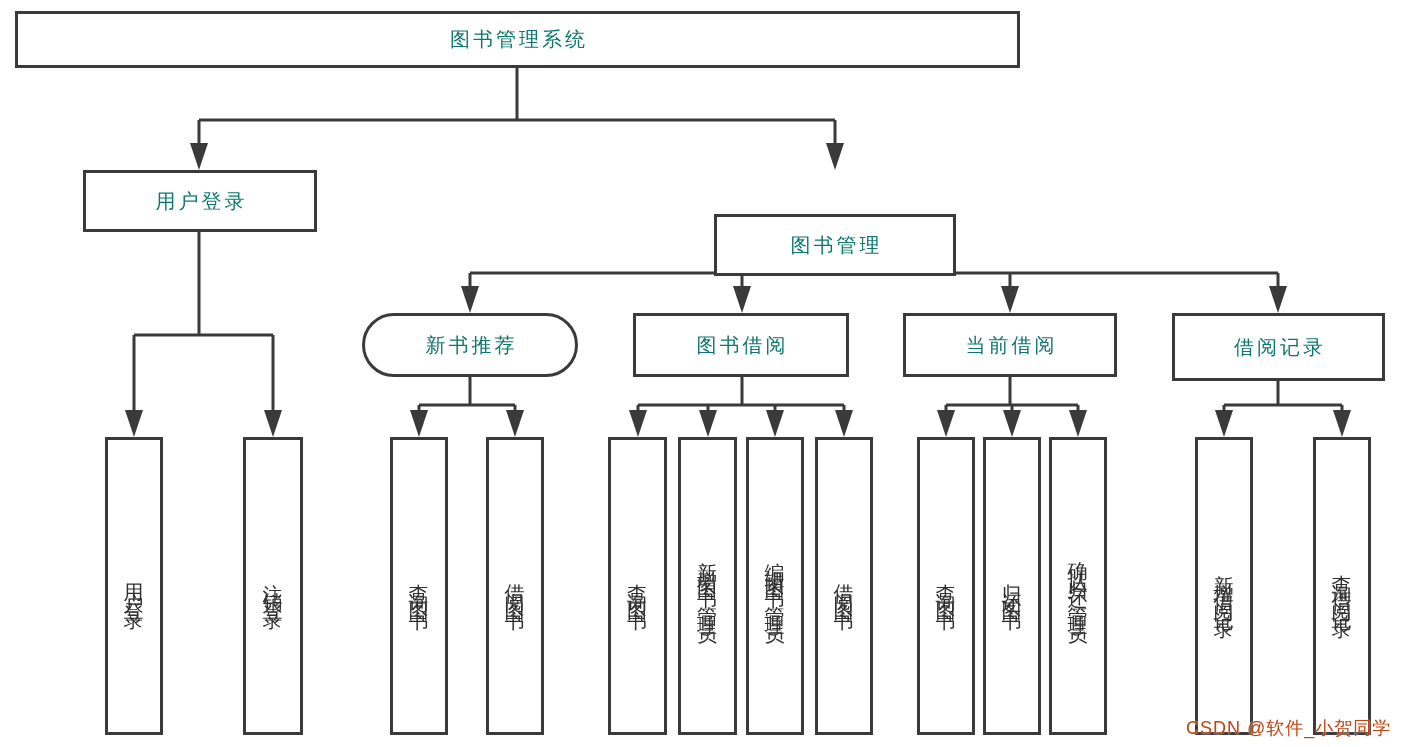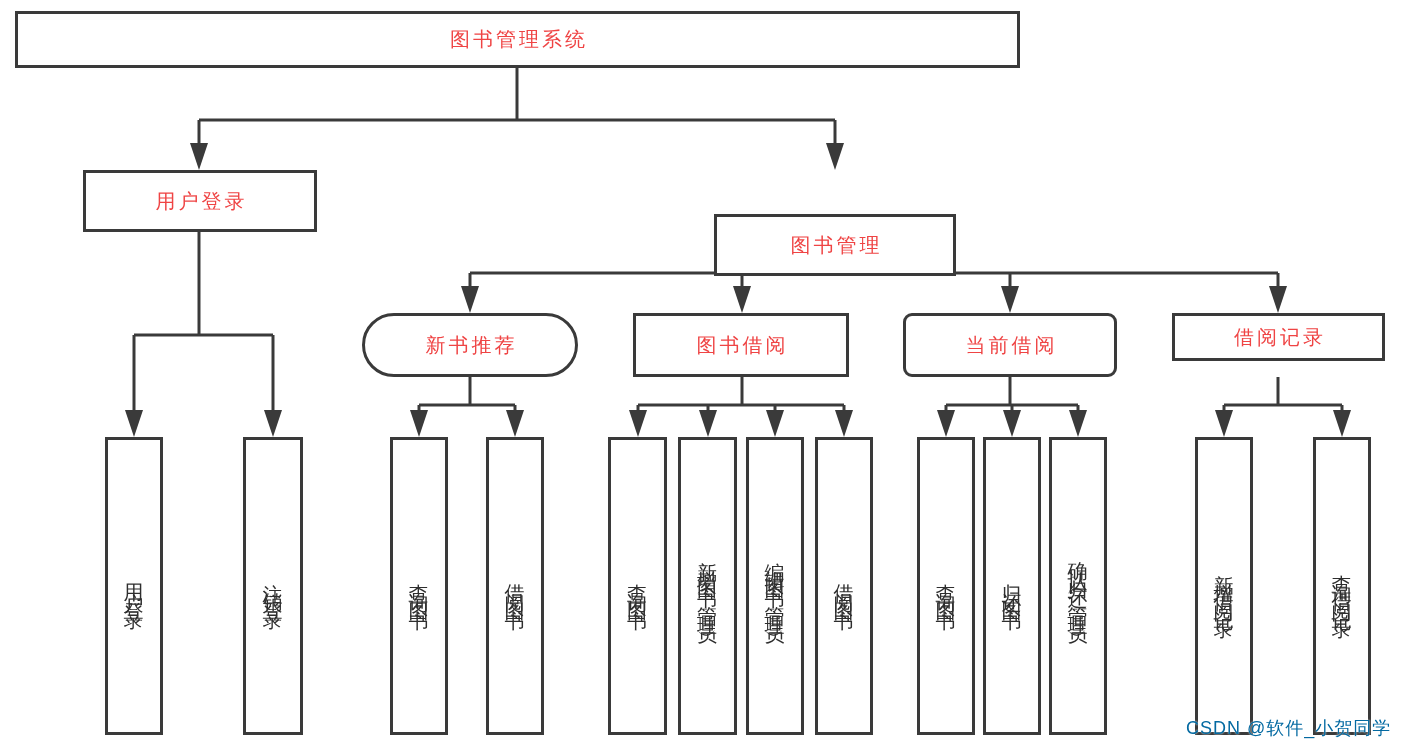--- a/index.html
+++ b/index.html
@@ -33,21 +33,21 @@
     position: absolute;
     box-sizing: border-box;
     border: 3px solid #3a3a3a;
     background: #ffffff;
     display: flex;
     align-items: center;
     justify-content: center;
   }
   .node .lbl {
     font-size: 20px;
-    color: #ef4444;
+    color: #0f766e;
     letter-spacing: 3px;
     text-indent: 3px;
     white-space: nowrap;
   }
   .leaf {
     top: 437px;
     height: 298px;
   }
   .leaf .vlbl {
     writing-mode: vertical-rl;
@@ -56,21 +56,21 @@
     line-height: 1.1;
     color: #2e2e2e;
     letter-spacing: 9px;
     white-space: nowrap;
   }
   .watermark {
     position: absolute;
     left: 1186px;
     top: 716px;
     font-size: 18px;
-    color: #0369a1;
+    color: #c2410c;
     letter-spacing: 1px;
     white-space: nowrap;
     z-index: 5;
     text-shadow: 0 0 2px #ffffff;
   }
 </style>
 </head>
 <body>
 
 <div id="stage">
@@ -154,24 +154,24 @@
   <div class="node" style="left:714px; top:170px; width:242px; height:62px;margin-top:44px;">
     <span class="lbl">图书管理</span>
   </div>
 
   <div class="node" style="left:362px; top:313px; width:216px; height:64px;border-radius:32px;">
     <span class="lbl">新书推荐</span>
   </div>
   <div class="node" style="left:633px; top:313px; width:216px; height:64px;text-align:center;">
     <span class="lbl">图书借阅</span>
   </div>
-  <div class="node" style="left:903px; top:313px; width:214px; height:64px;border-radius:9px;">
+  <div class="node" style="left:903px; top:313px; width:214px; height:64px;">
     <span class="lbl">当前借阅</span>
   </div>
-  <div class="node" style="left:1172px; top:313px; width:213px; height:48px;">
+  <div class="node" style="left:1172px; top:313px; width:213px; height:68px;">
     <span class="lbl">借阅记录</span>
   </div>
 
   <div class="node leaf" style="left:105px; width:58px;">
     <span class="vlbl">用户登录</span>
   </div>
   <div class="node leaf" style="left:243px; width:60px;">
     <span class="vlbl">注销登录</span>
   </div>
 

